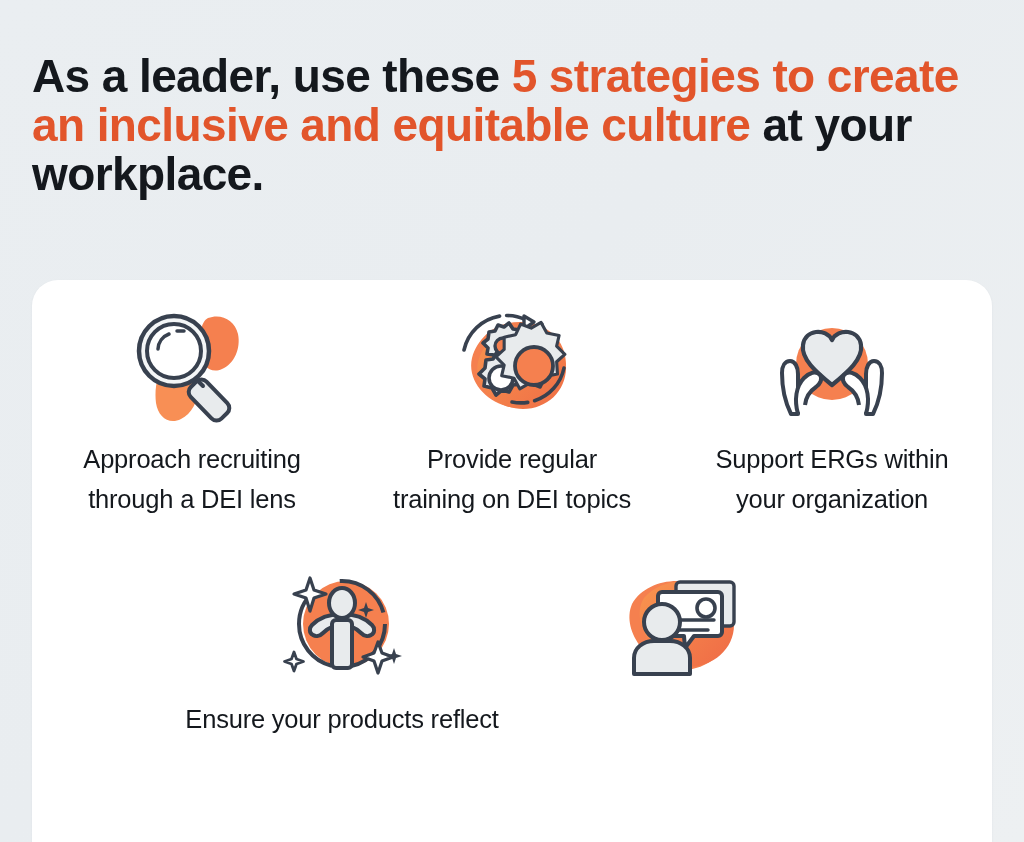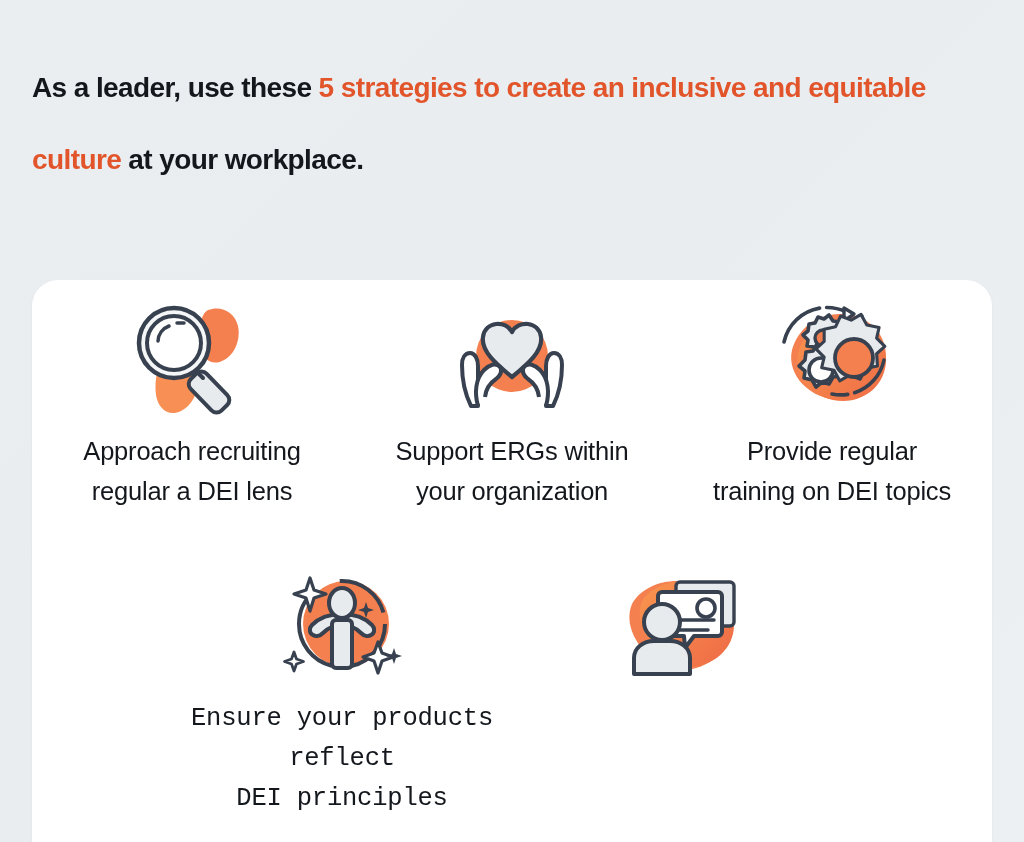--- a/index.html
+++ b/index.html
@@ -15,23 +15,23 @@
     font-family: "Liberation Sans", sans-serif;
     -webkit-font-smoothing: antialiased;
   }
 
   
   .heading {
     position: absolute;
     left: 32px;
     top: 52px;
     width: 960px;
-    font-size: 28px;
+    font-size: 46px;
     font-weight: 700;
-    line-height: 72px;
+    line-height: 49px;
     letter-spacing: -0.6px;
     color: #14181d;
   }
   .heading .accent { color: #e2552b; }
 
   
   .card {
     position: absolute;
     left: 32px;
     top: 280px;
@@ -41,25 +41,25 @@
     border-radius: 26px;
     box-shadow: 0 1px 3px rgba(30, 40, 60, 0.05);
   }
 
   .grid-row {
     position: absolute;
     left: 0;
     width: 960px;
     display: flex;
   }
-  .grid-row.row1 { top: 12px; }
+  .grid-row.row1 { top: 20px; }
   .grid-row.row2 { top: 280px; }
 
   .row1 .cell { width: 320px; }
-  .row2 { justify-content: center; font-family: Liberation Mono, monospace; }
+  .row2 { justify-content: center; }
   .row2 .cell { width: 340px; }
 
   .cell {
     display: flex;
     flex-direction: column;
     align-items: center;
   }
 
   .icon-wrap {
     width: 150px;
@@ -98,38 +98,21 @@
           <rect x="76" y="76" width="22" height="44" rx="7" transform="rotate(-44 87 98)" fill="#e8ebed" stroke="#38414f" stroke-width="4"></rect>
           <line x1="69" y1="72" x2="81" y2="84" stroke="#38414f" stroke-width="4" stroke-linecap="round"></line>
           <circle cx="52" cy="49" r="35" fill="#f4f6f7" stroke="#38414f" stroke-width="4.5"></circle>
           <circle cx="52" cy="49" r="27" fill="#ffffff" stroke="#38414f" stroke-width="4"></circle>
           <path d="M36 47a17 17 0 0 1 11-15" fill="none" stroke="#38414f" stroke-width="3.5" stroke-linecap="round"></path>
           <line x1="55" y1="29" x2="62" y2="29" stroke="#38414f" stroke-width="3.5" stroke-linecap="round"></line>
         </svg>
       </div>
       <div class="caption">
         <span>Approach recruiting</span><br>
-        <span>regular a DEI lens</span>
-      </div>
-    </div>
-
-    <div class="cell">
-      <div class="icon-wrap">
-        <svg width="140" height="122" viewBox="0 0 140 122">
-          <circle cx="70" cy="62" r="36" fill="#f5804f"></circle>
-          <path d="M70 38c-6-12-27-11-29 5-2 14 13 27 29 40 16-13 31-26 29-40-2-16-23-17-29-5z" fill="#e8ebed" stroke="#38414f" stroke-width="4.2" stroke-linejoin="round"></path>
-          <path d="M36 112V72c0-7-3-13-8-13s-8 5-8 12c0 16 3 29 9 41z" fill="#ffffff" stroke="#38414f" stroke-width="4" stroke-linejoin="round"></path>
-          <path d="M36 112c-4-14-2-28 6-36 5-5 12-8 16-3 3 4 0 9-4 12-6 4-10 9-11 18" fill="#ffffff" stroke="#38414f" stroke-width="4" stroke-linejoin="round"></path>
-          <path d="M104 112V72c0-7 3-13 8-13s8 5 8 12c0 16-3 29-9 41z" fill="#ffffff" stroke="#38414f" stroke-width="4" stroke-linejoin="round"></path>
-          <path d="M104 112c4-14 2-28-6-36-5-5-12-8-16-3-3 4 0 9 4 12 6 4 10 9 11 18" fill="#ffffff" stroke="#38414f" stroke-width="4" stroke-linejoin="round"></path>
-        </svg>
-      </div>
-      <div class="caption">
-        <span>Support ERGs within</span><br>
-        <span>your organization</span>
+        <span>through a DEI lens</span>
       </div>
     </div>
 
     <div class="cell">
       <div class="icon-wrap">
         <svg width="140" height="122" viewBox="0 0 140 122">
           <path d="M30 56c6-22 26-37 50-36 26 1 44 19 44 42 0 25-20 44-46 44C50 106 24 82 30 56z" fill="#f5804f"></path>
           <path d="M36 60c5-20 24-34 47-33 24 1 41 18 41 39 0 23-19 41-43 41C54 107 31 84 36 60z" fill="url(#gg)"></path>
           <defs>
             <linearGradient id="gg" x1="30" y1="20" x2="120" y2="105" gradientUnits="userSpaceOnUse">
@@ -150,20 +133,37 @@
           <path d="M74 28l14-3 6-13 13 5 12-7 7 13 15 3-3 13 10 10-10 9 1 15-15 3-6 13-13-5-12 7-7-13-15-3 3-13-10-10 10-9z" fill="#e8ebed" stroke="#38414f" stroke-width="3.8" stroke-linejoin="round" transform="translate(-10,4) scale(0.82) translate(14,10)"></path>
           <circle cx="92" cy="64" r="19" fill="#f5804f" stroke="#38414f" stroke-width="3.8"></circle>
         </svg>
       </div>
       <div class="caption">
         <span>Provide regular</span><br>
         <span>training on DEI topics</span>
       </div>
     </div>
 
+    <div class="cell">
+      <div class="icon-wrap">
+        <svg width="140" height="122" viewBox="0 0 140 122">
+          <circle cx="70" cy="62" r="36" fill="#f5804f"></circle>
+          <path d="M70 38c-6-12-27-11-29 5-2 14 13 27 29 40 16-13 31-26 29-40-2-16-23-17-29-5z" fill="#e8ebed" stroke="#38414f" stroke-width="4.2" stroke-linejoin="round"></path>
+          <path d="M36 112V72c0-7-3-13-8-13s-8 5-8 12c0 16 3 29 9 41z" fill="#ffffff" stroke="#38414f" stroke-width="4" stroke-linejoin="round"></path>
+          <path d="M36 112c-4-14-2-28 6-36 5-5 12-8 16-3 3 4 0 9-4 12-6 4-10 9-11 18" fill="#ffffff" stroke="#38414f" stroke-width="4" stroke-linejoin="round"></path>
+          <path d="M104 112V72c0-7 3-13 8-13s8 5 8 12c0 16-3 29-9 41z" fill="#ffffff" stroke="#38414f" stroke-width="4" stroke-linejoin="round"></path>
+          <path d="M104 112c4-14 2-28-6-36-5-5-12-8-16-3-3 4 0 9 4 12 6 4 10 9 11 18" fill="#ffffff" stroke="#38414f" stroke-width="4" stroke-linejoin="round"></path>
+        </svg>
+      </div>
+      <div class="caption">
+        <span>Support ERGs within</span><br>
+        <span>your organization</span>
+      </div>
+    </div>
+
   </div>
 
   <div class="grid-row row2">
 
     <div class="cell">
       <div class="icon-wrap">
         <svg width="140" height="122" viewBox="0 0 140 122">
           <circle cx="74" cy="62" r="43" fill="#f5804f"></circle>
           <circle cx="70" cy="62" r="43" fill="none" stroke="#38414f" stroke-width="4" stroke-dasharray="58 20 92 30"></circle>
           <path d="M70 52c-12 0-23 4-30 11-3 3-3 8 1 10 3 2 7 1 10-2 5-5 12-8 19-8s14 3 19 8c3 3 7 4 10 2 4-2 4-7 1-10-7-7-18-11-30-11z" fill="#e8ebed" stroke="#38414f" stroke-width="4" stroke-linejoin="round"></path>
@@ -171,21 +171,20 @@
           <ellipse cx="70" cy="41" rx="13" ry="15" fill="#e8ebed" stroke="#38414f" stroke-width="4"></ellipse>
           <path d="M38 16l4 12 12 4-12 4-4 13-4-13-12-4 12-4z" fill="#ffffff" stroke="#38414f" stroke-width="3.2" stroke-linejoin="round"></path>
           <path d="M106 80l4 11 11 4-11 4-4 12-4-12-11-4 11-4z" fill="#ffffff" stroke="#38414f" stroke-width="3.2" stroke-linejoin="round"></path>
           <path d="M22 90l2.5 7 7 2.5-7 2.5-2.5 7-2.5-7-7-2.5 7-2.5z" fill="#ffffff" stroke="#38414f" stroke-width="2.8" stroke-linejoin="round"></path>
           <path d="M94 40l2 6 6 2-6 2-2 6-2-6-6-2 6-2z" fill="#38414f"></path>
           <path d="M122 86l2 6 6 2-6 2-2 6-2-6-6-2 6-2z" fill="#38414f"></path>
         </svg>
       </div>
       <div class="caption">
         <span>Ensure your products reflect</span><br>
-        <span>DEI principles</span>
       </div>
     </div>
 
     <div class="cell">
       <div class="icon-wrap">
         <svg width="140" height="122" viewBox="0 0 140 122">
           <path d="M20 42c10-18 34-26 56-22 24 4 42 22 42 44 0 25-22 44-48 44-30 0-62-38-50-66z" fill="#f5804f"></path>
           <path d="M32 36c12-14 34-20 54-15 22 5 36 22 36 42 0 24-21 42-46 42-28 0-60-44-44-69z" fill="url(#og)"></path>
           <defs>
             <linearGradient id="og" x1="25" y1="18" x2="118" y2="105" gradientUnits="userSpaceOnUse">

